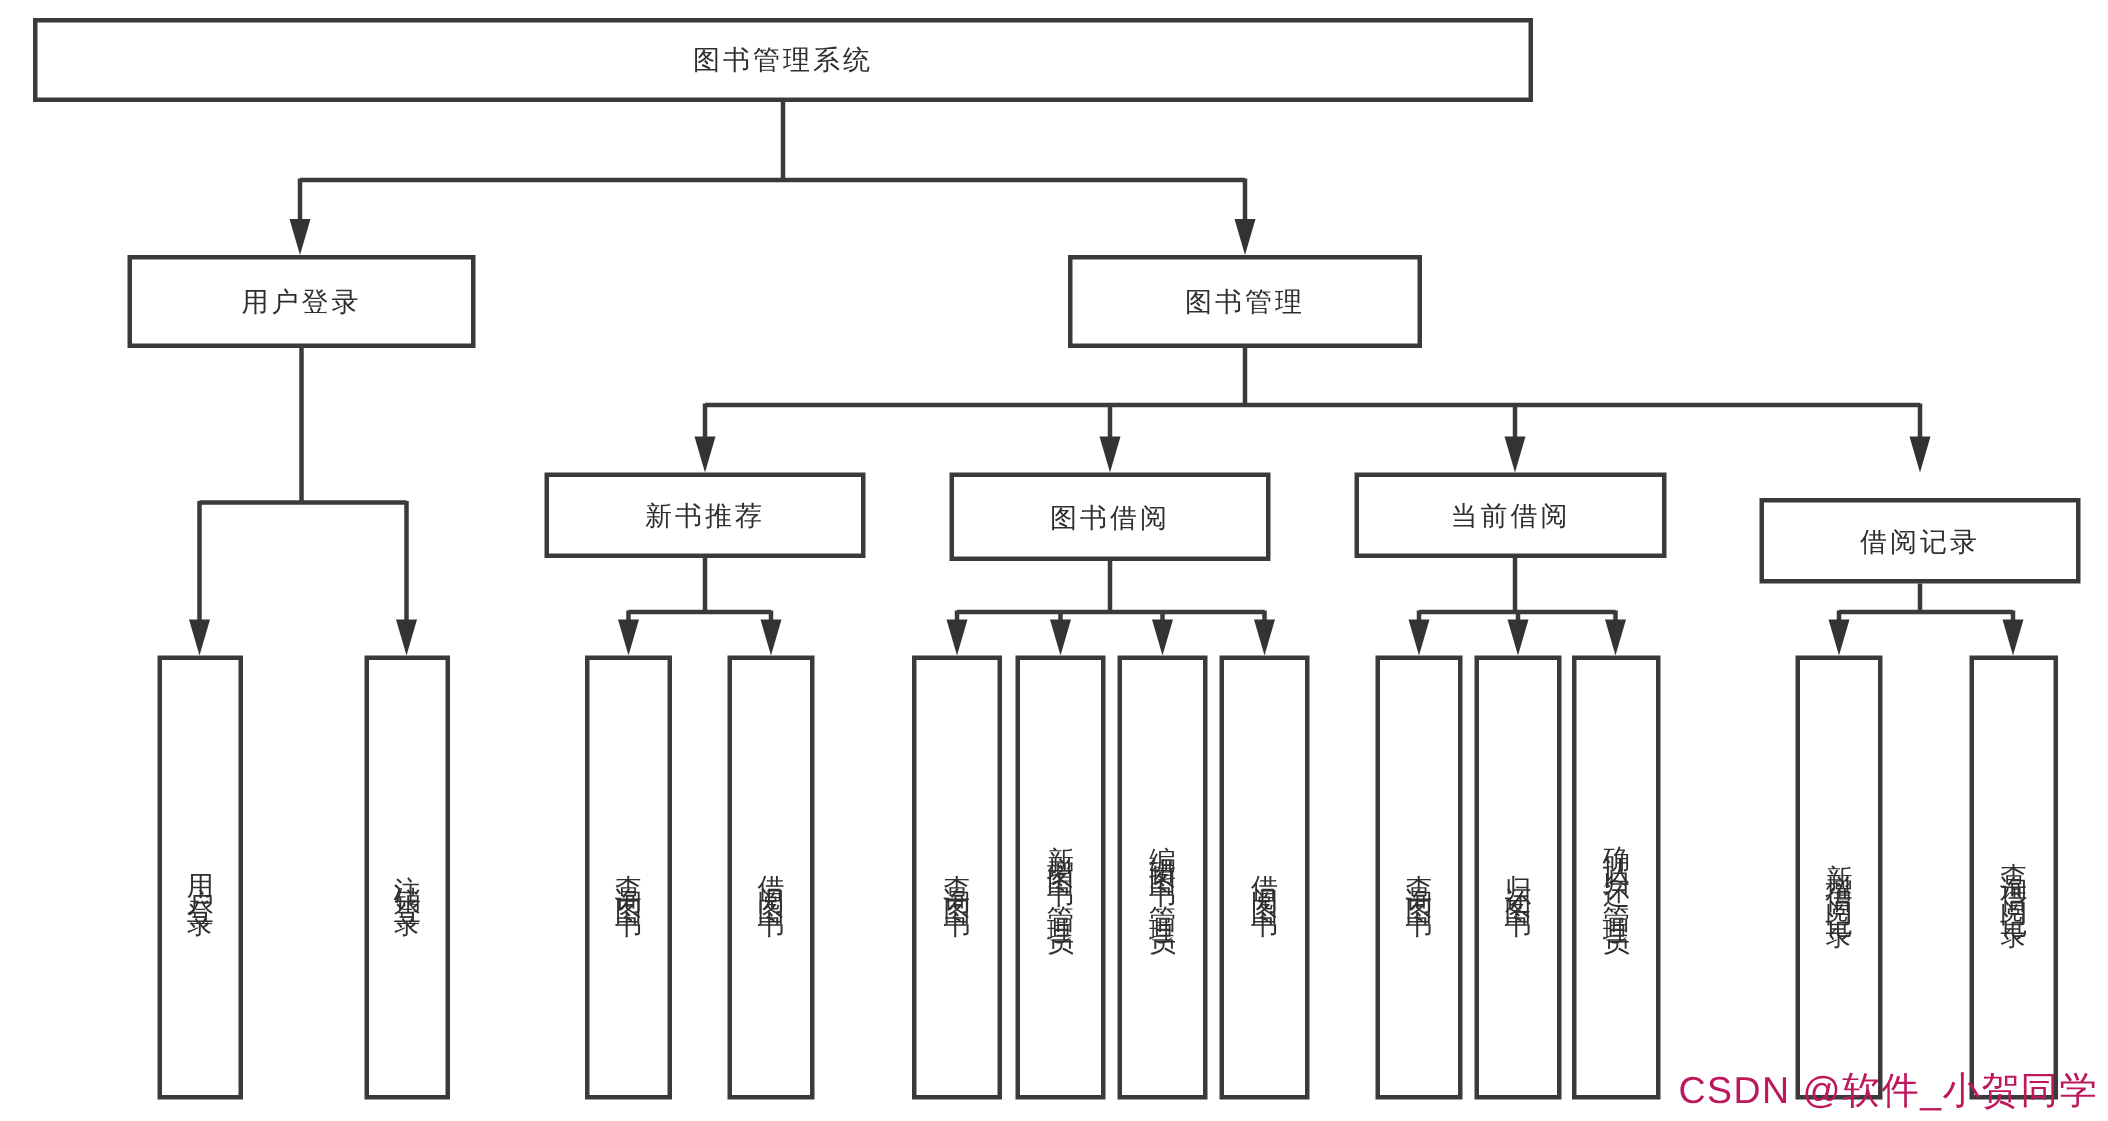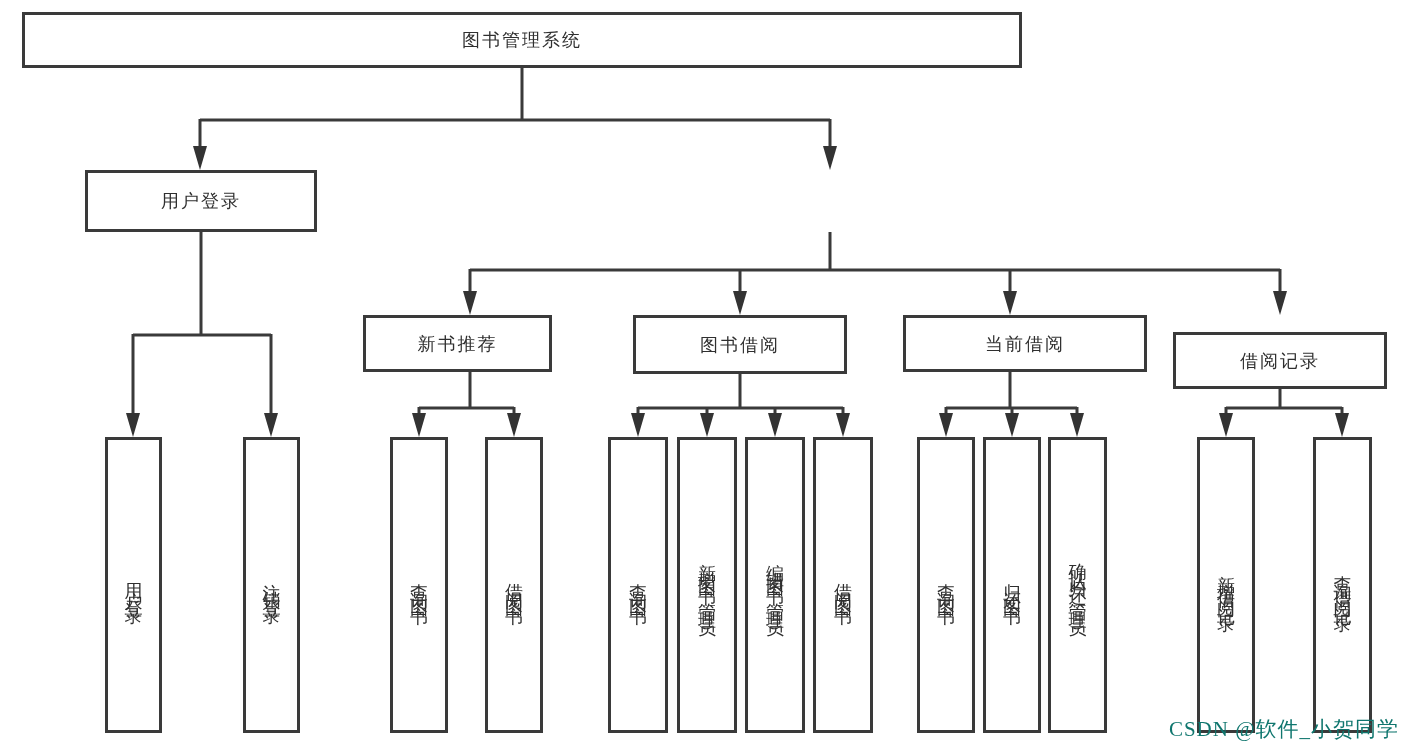--- a/index.html
+++ b/index.html
@@ -42,24 +42,23 @@
     text-orientation: upright;
     letter-spacing: 8px;
     font-size: 18px;
     line-height: 1;
     padding: 6px 0;
   }
   .watermark {
     position: absolute;
     right: 6px;
     bottom: 4px;
-    font-size: 21px;
-    color: #0f766e;
+    font-size: 25px;
+    color: #be185d;
     letter-spacing: 1px;
-    font-family: Liberation Serif, serif;
   }
 </style>
 </head>
 <body>
 
 <div class="stage">
 
   <svg class="connectors" viewBox="0 0 1405 747">
 
     <path d="M 522 68 V 120 M 200 120 H 830 M 200 119 V 148 M 830 119 V 148"></path>
@@ -92,27 +91,28 @@
     <polygon points="1070,413 1084,413 1077,437"></polygon>
 
     <path d="M 1280 372 V 408 M 1226 408 H 1342 M 1226 407 V 415 M 1342 407 V 415"></path>
     <polygon points="1219,413 1233,413 1226,437"></polygon>
     <polygon points="1335,413 1349,413 1342,437"></polygon>
   </svg>
 
   <div class="box" style="left:22px; top:12px; width:1000px; height:56px;">图书管理系统</div>
 
   <div class="box" style="left:85px; top:170px; width:232px; height:62px;">用户登录</div>
+  <div class="box" style="left:712px; top:170px; width:236px; height:62px;">图书管理</div>
 
   <div class="box v" style="left:105px; top:437px; width:57px; height:296px;">用户登录</div>
   <div class="box v" style="left:243px; top:437px; width:57px; height:296px;">注销登录</div>
 
-  <div class="box" style="left:363px; top:315px; width:189px; height:57px;">新书推荐</div>
+  <div class="box" style="left:363px; top:315px; width:214px; height:57px;">新书推荐</div>
   <div class="box" style="left:633px; top:315px; width:214px; height:59px;">图书借阅</div>
-  <div class="box" style="left:903px; top:315px; width:244px; height:57px;text-align:center;">当前借阅</div>
+  <div class="box" style="left:903px; top:315px; width:208px; height:57px;text-align:center;">当前借阅</div>
   <div class="box" style="left:1173px; top:332px; width:214px; height:57px;">借阅记录</div>
 
   <div class="box v" style="left:390px; top:437px; width:58px; height:296px;">查询图书</div>
   <div class="box v" style="left:485px; top:437px; width:58px; height:296px;">借阅图书</div>
 
   <div class="box v" style="left:608px; top:437px; width:60px; height:296px;">查询图书</div>
   <div class="box v" style="left:677px; top:437px; width:60px; height:296px;">新增图书（管理员）</div>
   <div class="box v" style="left:745px; top:437px; width:60px; height:296px;">编辑图书（管理员）</div>
   <div class="box v" style="left:813px; top:437px; width:60px; height:296px;">借阅图书</div>
 

